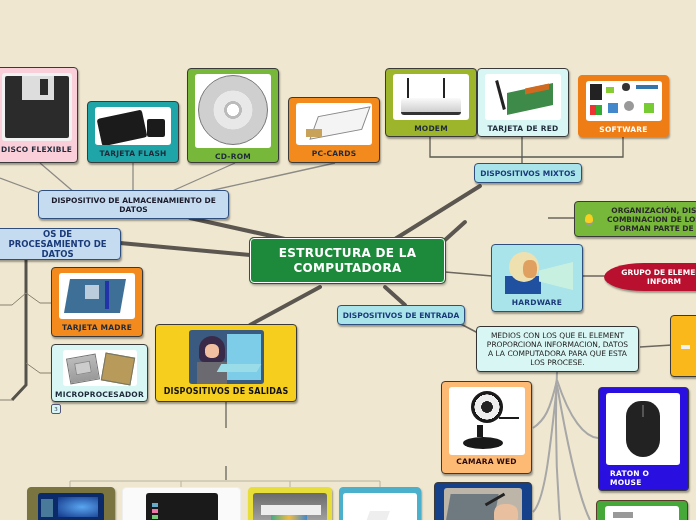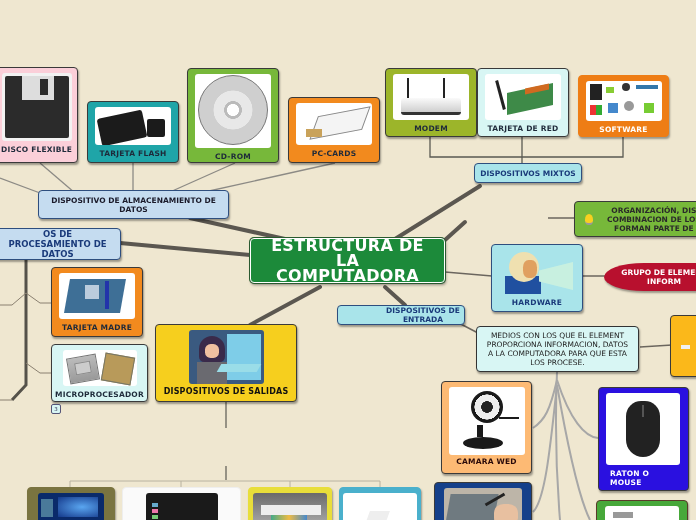--- a/index.html
+++ b/index.html
@@ -3,21 +3,21 @@
 <meta charset="utf-8">
 <style>
   html,body{margin:0;padding:0;}
   body{width:696px;height:520px;overflow:hidden;background:#efe7d0;font-family:"DejaVu Sans","Liberation Sans",sans-serif;position:relative;}
   .canvas{position:absolute;left:0;top:0;width:696px;height:520px;overflow:hidden;background:#efe7d0;}
   svg.links{position:absolute;left:0;top:0;width:696px;height:520px;}
   .node{position:absolute;box-sizing:border-box;border:1.5px solid #3a3a3a;border-radius:4px;box-shadow:1px 2px 2px rgba(0,0,0,0.35);display:flex;flex-direction:column;align-items:center;justify-content:center;text-align:center;font-weight:bold;font-size:7.5px;line-height:9px;color:#1e2a3a;}
   .img-node{justify-content:flex-start;padding-top:5px;}
   .img{background:#fff;border-radius:3px;position:relative;overflow:hidden;}
   .lbl{margin-top:4px;font-size:7.5px;letter-spacing:0.2px;}
-  .central{background:#1c8a3a;color:#fff;font-size:16px;line-height:15px;border:1.5px solid #fff;box-shadow:0 0 0 1px #2a5a30,1px 2px 3px rgba(0,0,0,0.4);letter-spacing:0.3px;}
+  .central{background:#1c8a3a;color:#fff;font-size:12px;line-height:15px;border:1.5px solid #fff;box-shadow:0 0 0 1px #2a5a30,1px 2px 3px rgba(0,0,0,0.4);letter-spacing:0.3px;}
   .blue-topic{background:#c5dcf0;border-color:#2e4e7e;color:#1a3a7a;text-align:center;}
   .cyan-topic{background:#a9e4ea;border-color:#2e4e7e;color:#1a3a7a;}
   .pale{background:#d8f6f4;border-color:#333;color:#222;font-weight:normal;}
   .pale.bold{font-weight:bold;}
 </style>
 </head>
 <body>
 
 <div class="canvas">
 
@@ -200,21 +200,21 @@
       <div style="position:absolute;left:40px;top:12px;width:34px;height:28px;background:#c8f0e0;clip-path:polygon(0 30%,100% 0,100% 100%,0 70%);"></div>
     </div>
     <div class="lbl" style="margin-top:3px;">HARDWARE</div>
   </div>
 
   <div class="node" style="left:604px;top:263px;width:120px;height:28px;background:#b8102e;border:none;border-radius:40px 0 0 40px / 14px 0 0 14px;color:#fff;">
     <span>GRUPO DE ELEMENT</span>
     <span>INFORM</span>
   </div>
 
-  <div class="node cyan-topic" style="left:337px;top:305px;width:128px;height:20px;padding-left:44px;">
+  <div class="node cyan-topic" style="left:337px;top:305px;width:128px;height:20px;">
     <span>DISPOSITIVOS DE ENTRADA</span>
   </div>
 
   <div class="node pale" style="left:476px;top:326px;width:163px;height:46px;font-size:7.5px;line-height:9px;">
     <span>MEDIOS CON LOS QUE EL ELEMENT</span>
     <span>PROPORCIONA INFORMACION, DATOS</span>
     <span>A LA COMPUTADORA PARA QUE ESTA</span>
     <span>LOS PROCESE.</span>
   </div>
 

